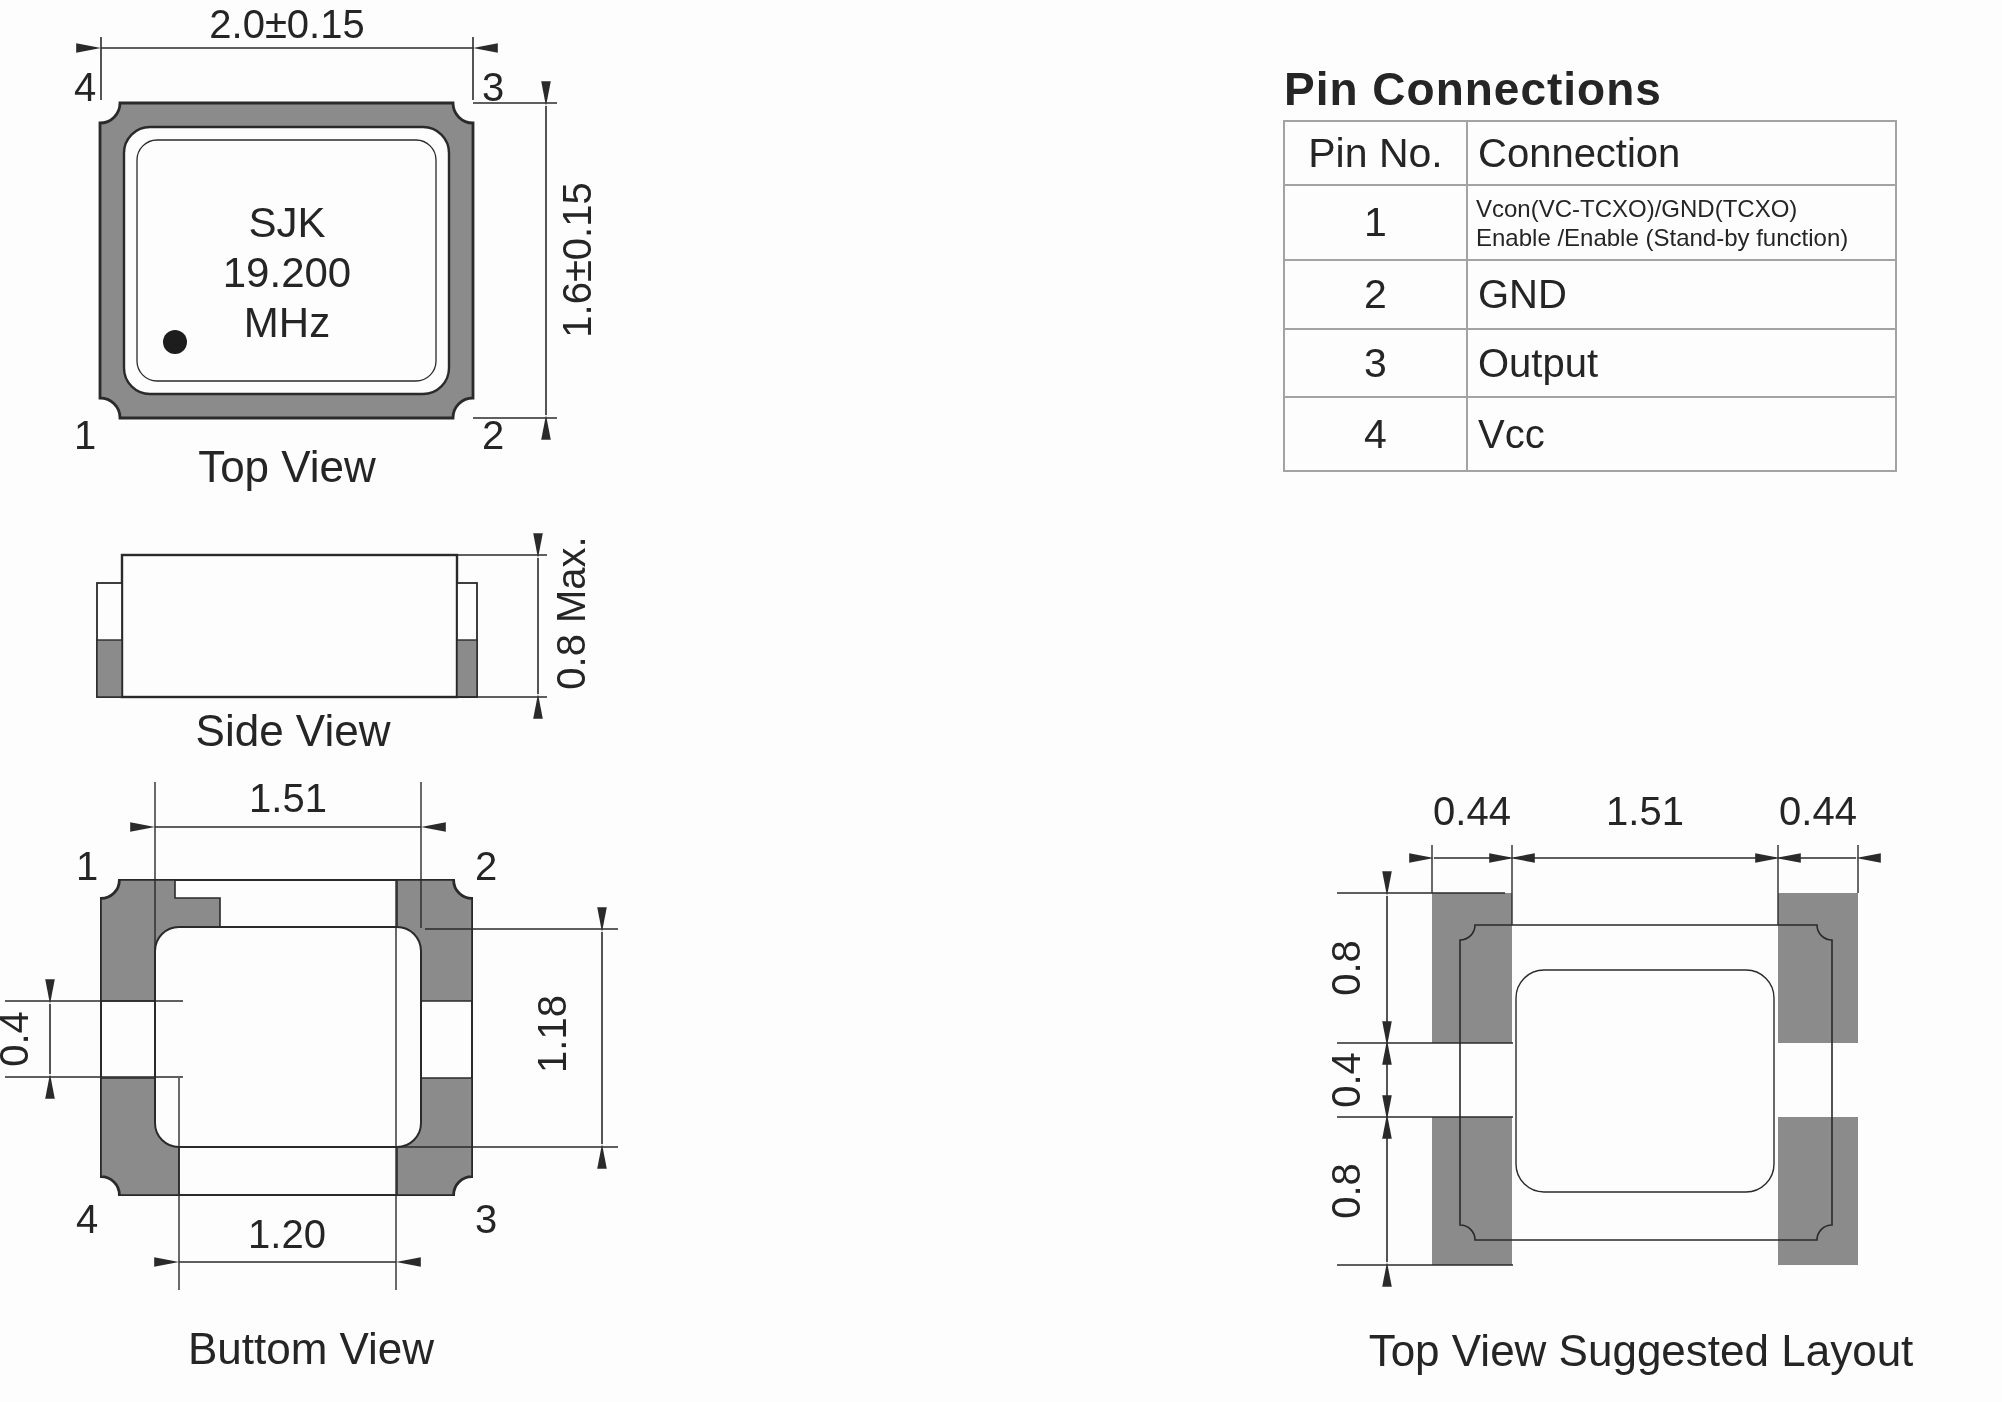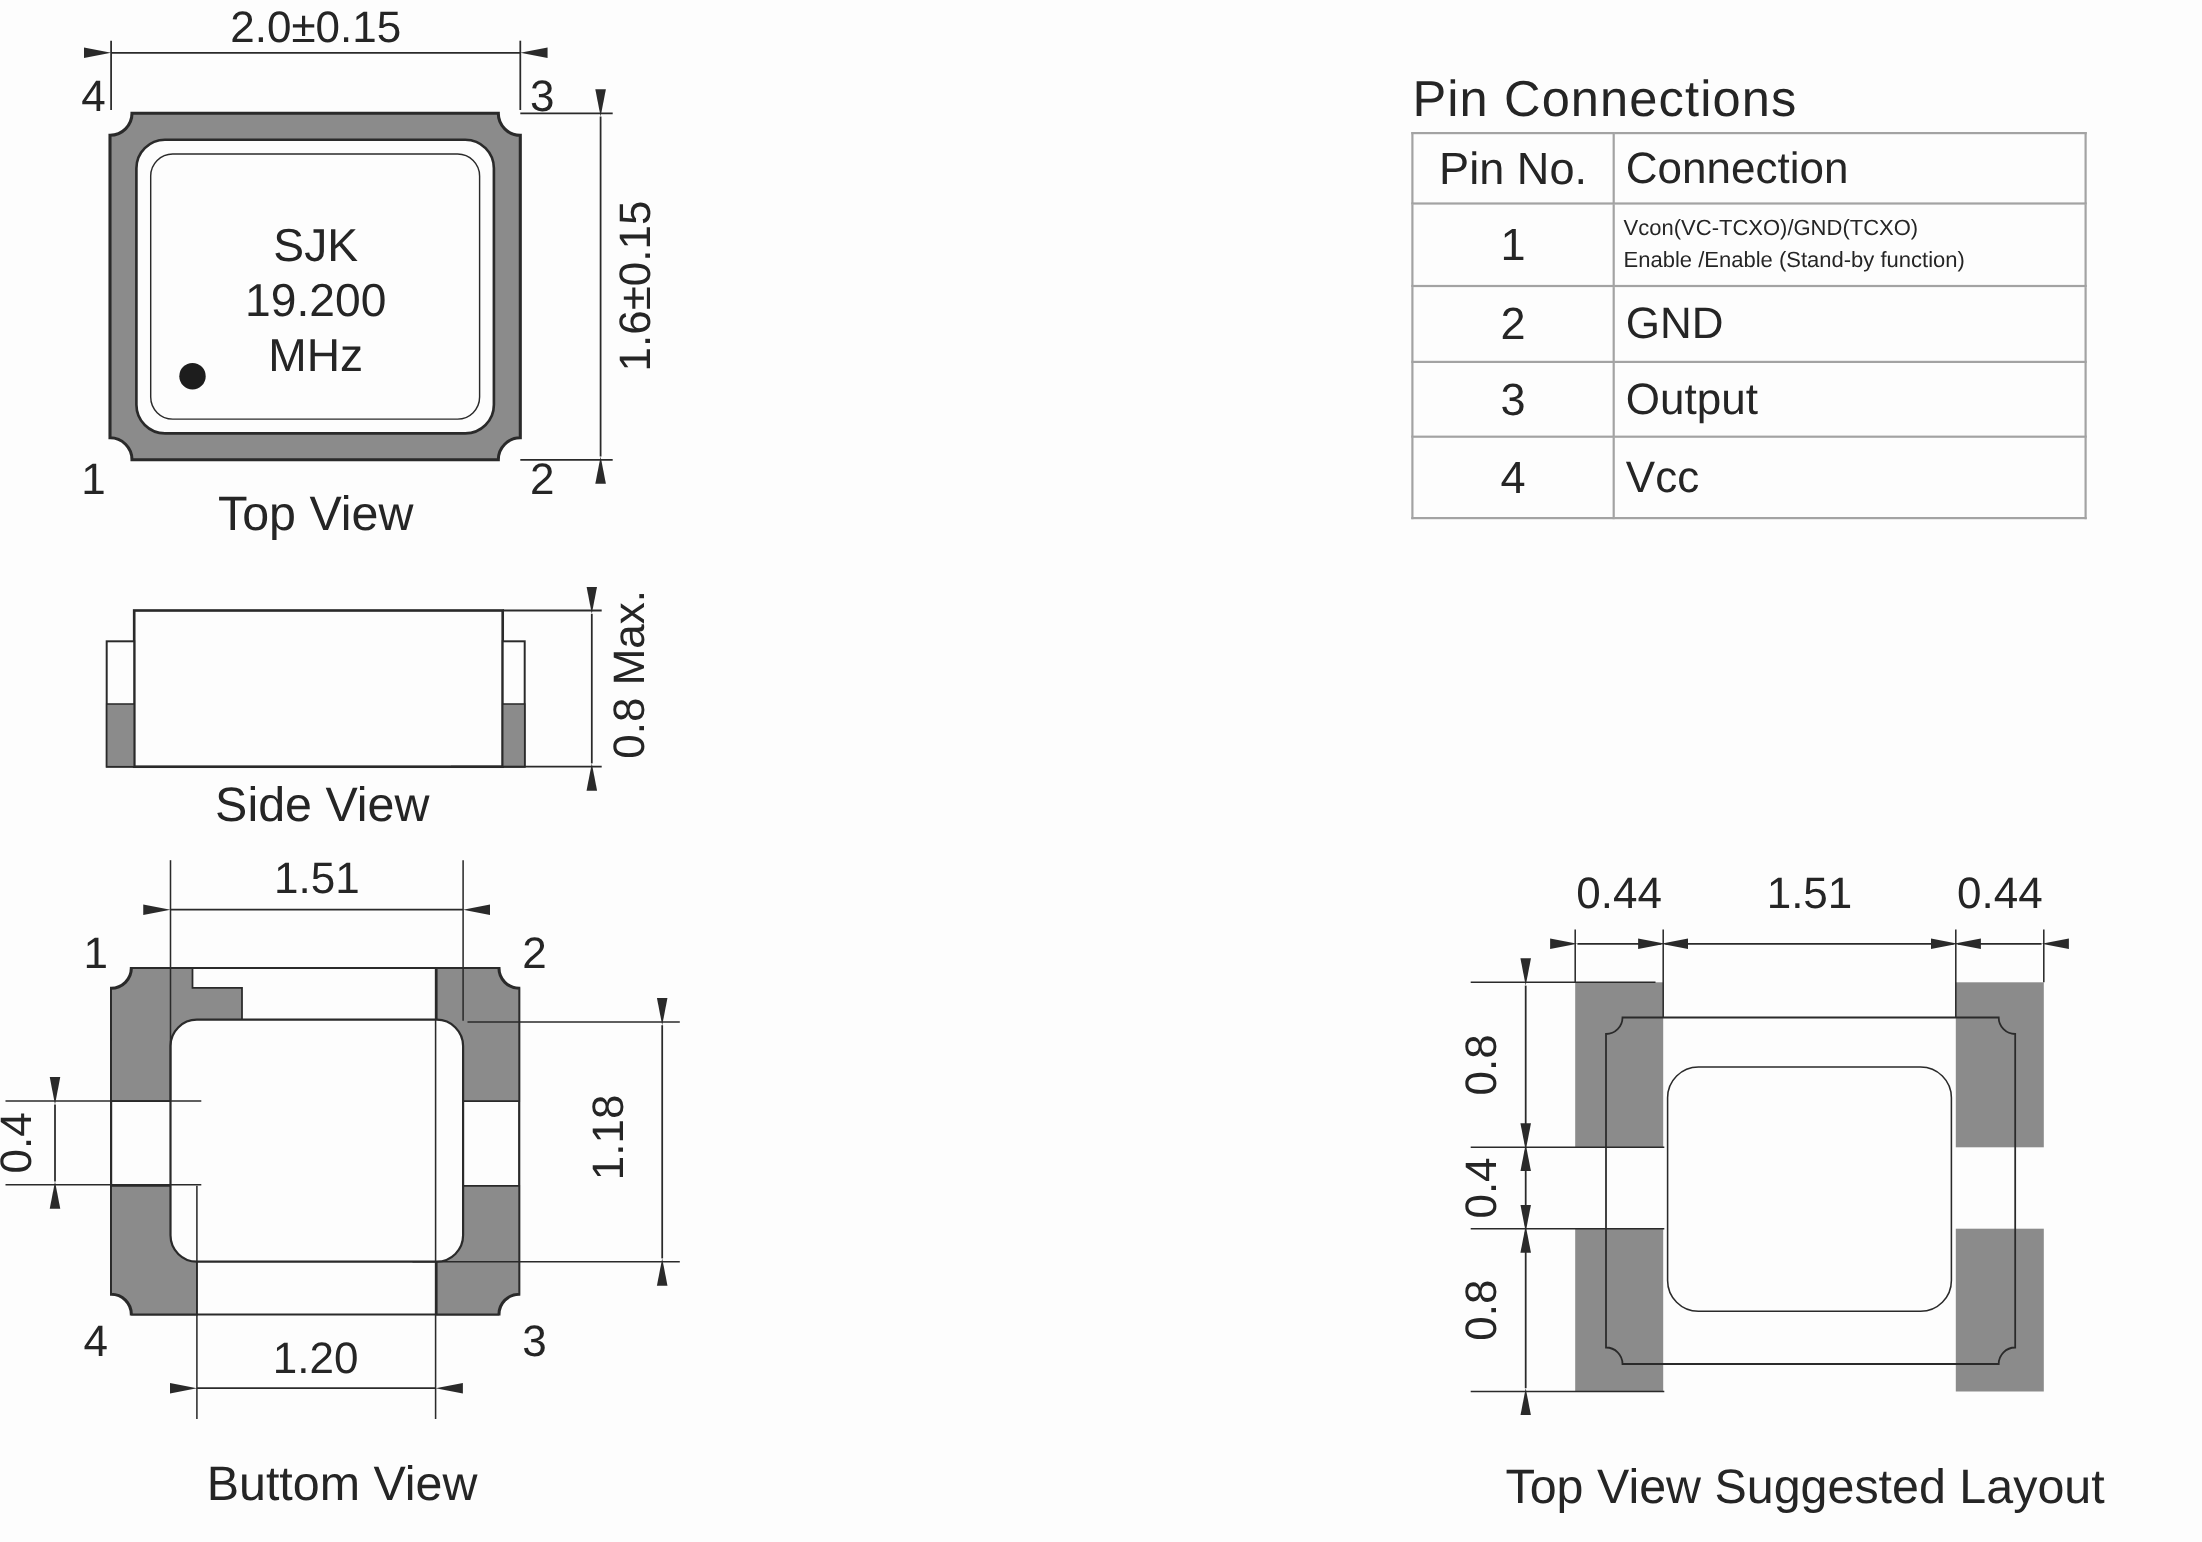--- a/index.html
+++ b/index.html
@@ -4,28 +4,28 @@
 <style>
   html,body{margin:0;padding:0;background:#fdfdfd;}
   #canvas{position:relative;width:2002px;height:1402px;background:#fdfdfd;
           font-family:"Liberation Sans", sans-serif;color:#252525;overflow:hidden;}
   svg text{font-family:"Liberation Sans", sans-serif;fill:#252525;}
   .dimtxt{font-size:40px;}
   .marktxt{font-size:42px;}
   .pintxt{font-size:40px;}
   .viewtitle{font-size:44px;}
   
-  #pin-table-title{position:absolute;left:1284px;top:62px;font-size:46px;font-weight:normal;letter-spacing:1px;}
+  #pin-table-title{position:absolute;left:1284px;top:62px;font-size:46px;font-weight:bold;letter-spacing:1px;}
   #pin-table{position:absolute;left:1283px;top:120px;width:614px;height:350px;
              border-collapse:collapse;table-layout:fixed;}
   #pin-table td,#pin-table th{border:2px solid #a3a3a3;padding:0;vertical-align:middle;
              font-weight:normal;overflow:hidden;}
   .col-pin{width:181px;text-align:center;font-size:41px;}
   .col-conn{text-align:left;font-size:40px;padding-left:10px !important;}
-  .conn-small{font-size:20px;line-height:29px;padding-left:8px !important;}
+  .conn-small{font-size:24px;line-height:29px;padding-left:8px !important;}
   .conn-small div{white-space:nowrap;}
   tr.r-hdr{height:64px;} tr.r-1{height:75px;} tr.r-2{height:69px;}
   tr.r-3{height:68px;} tr.r-4{height:74px;}
 </style>
 </head>
 <body>
 
 <div id="canvas">
 
   <svg width="2002" height="1402" viewBox="0 0 2002 1402">

